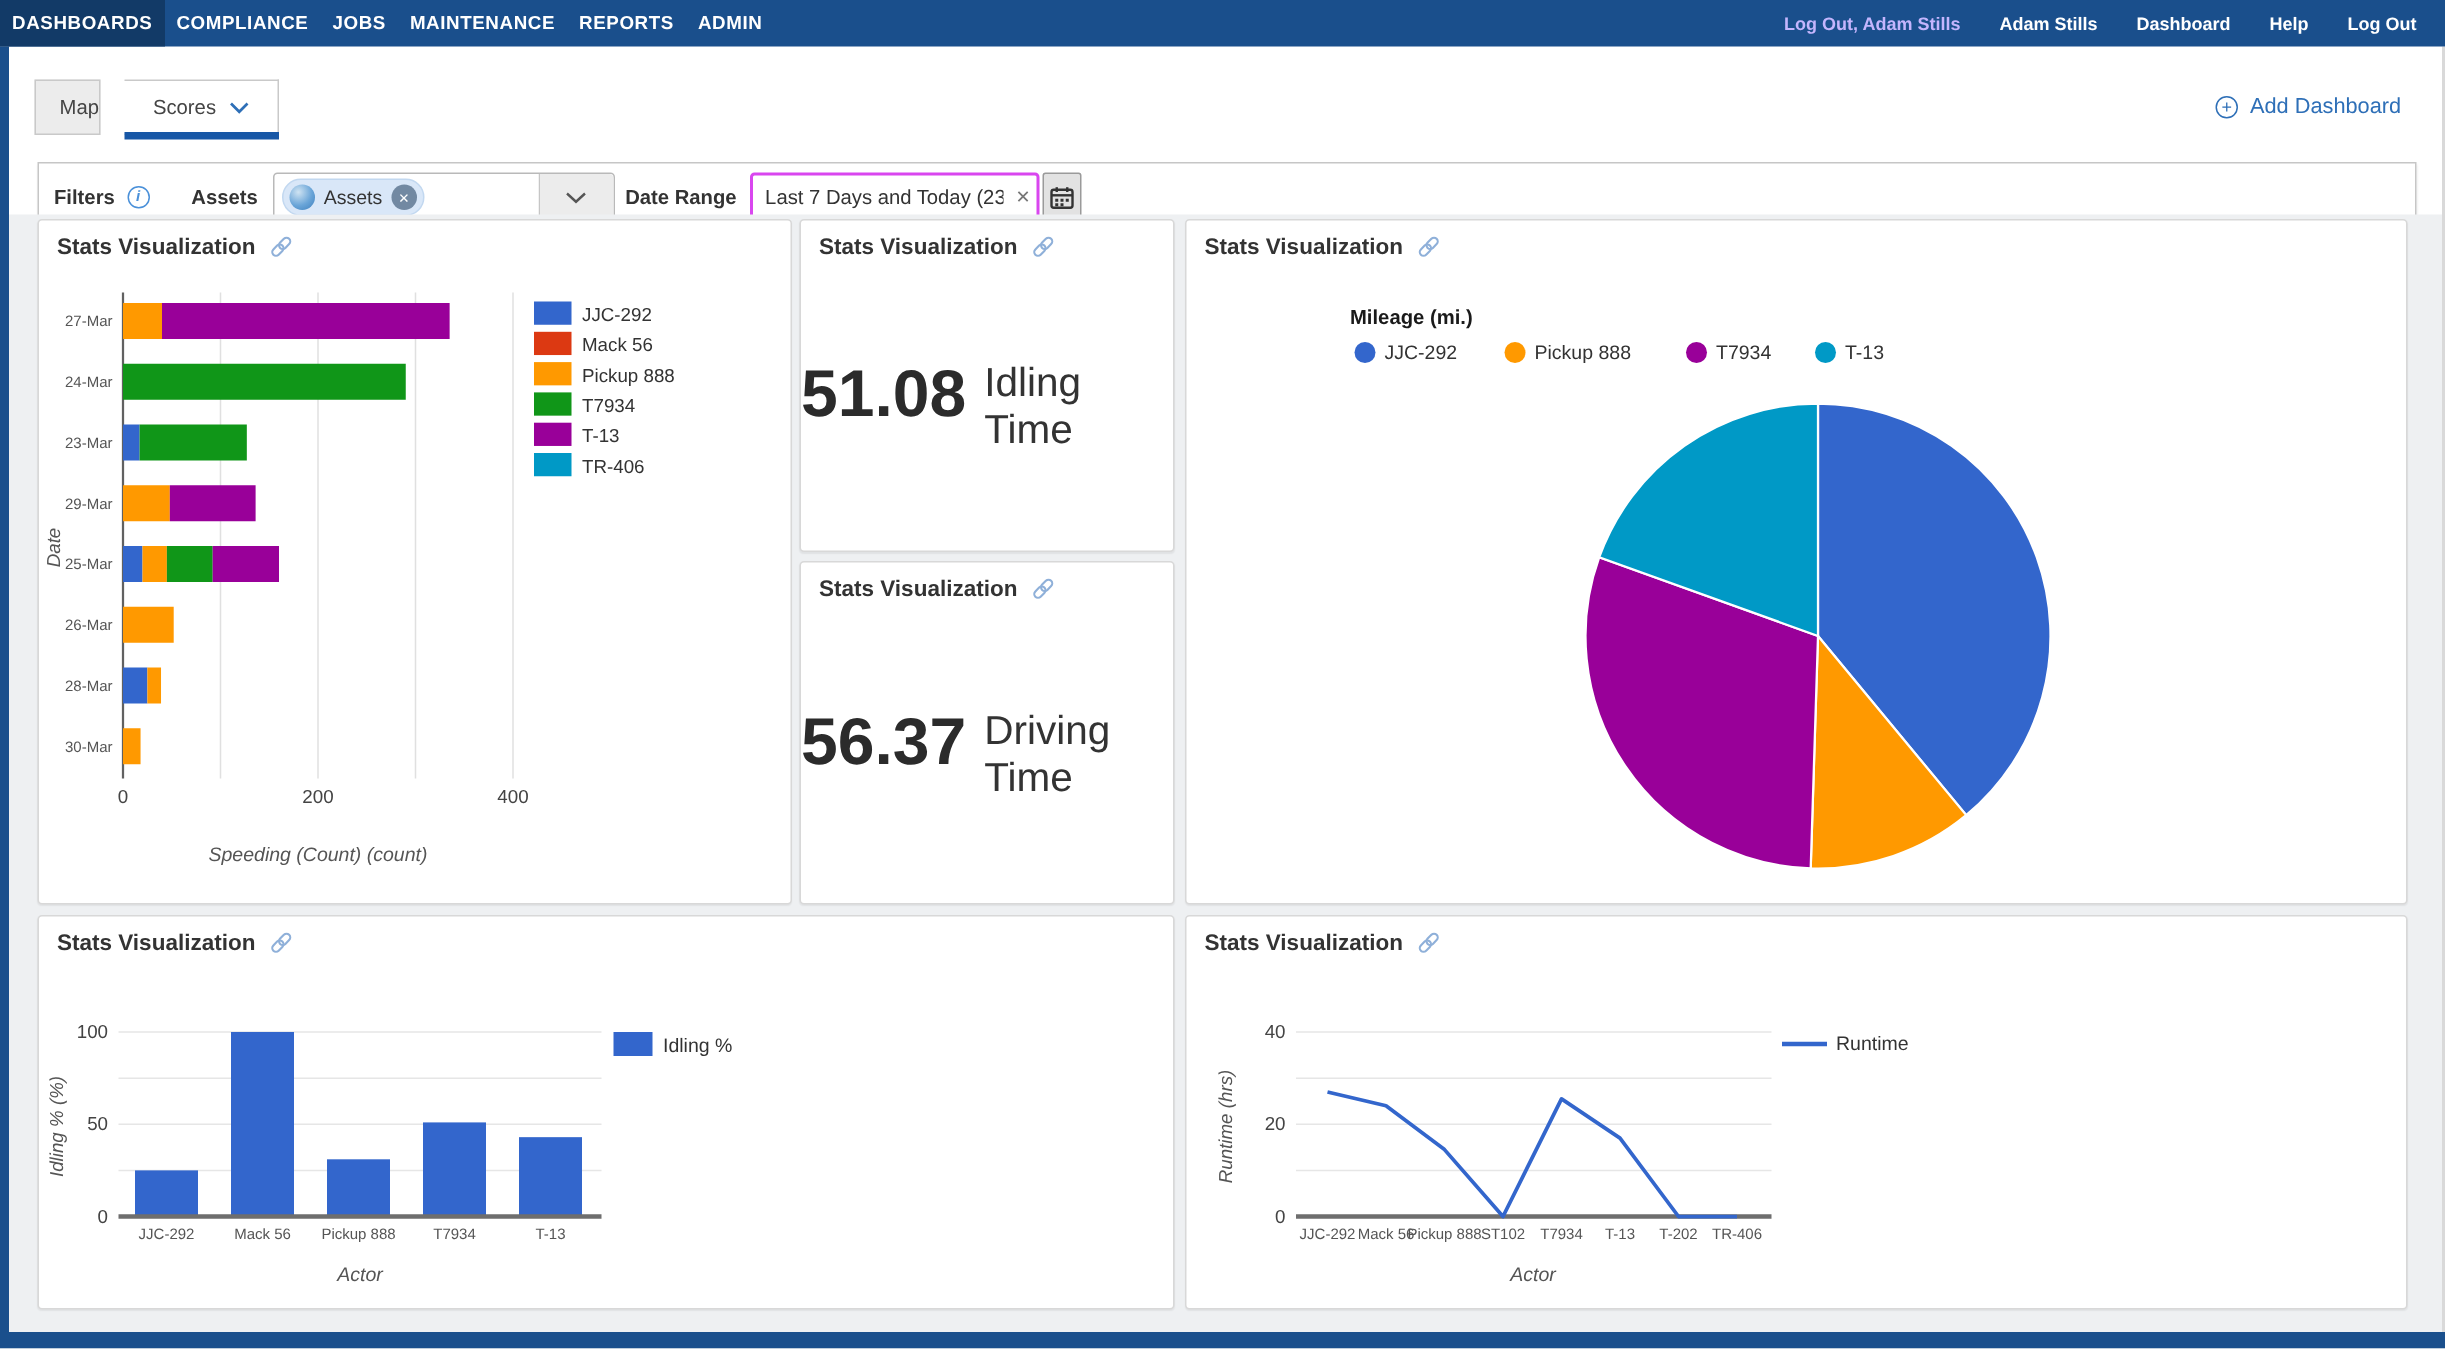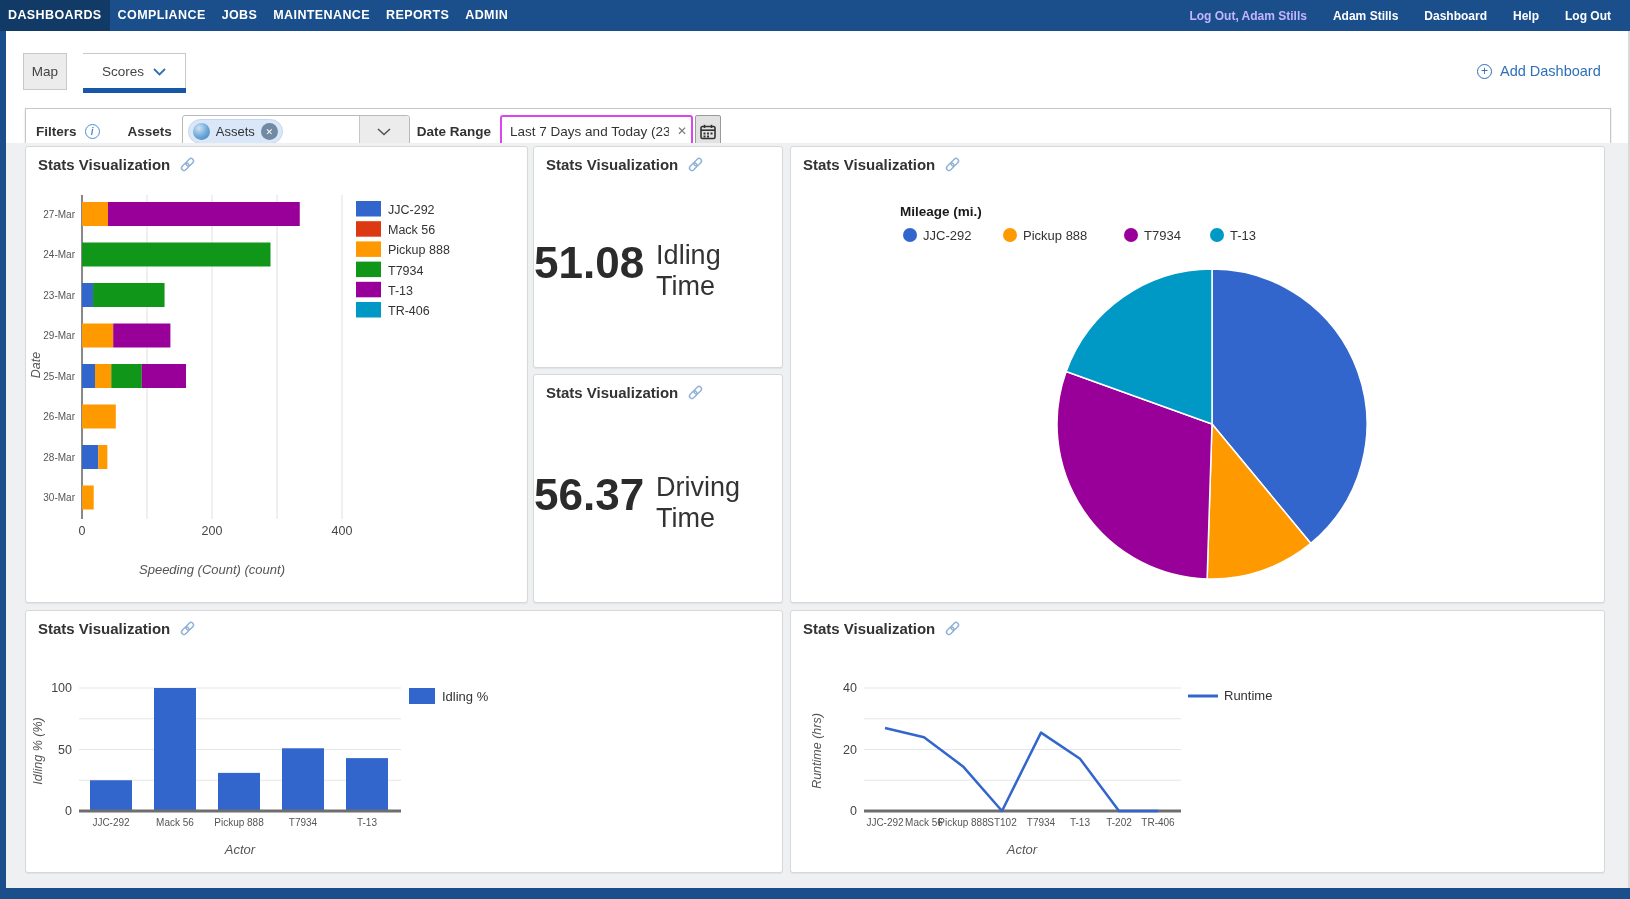--- a/index.html
+++ b/index.html
@@ -18,21 +18,21 @@
   .nav-right { margin-left:auto; display:flex; align-items:center; padding-right:6px; }
   .nav-link { padding:0 13px; font-size:12px; font-weight:bold; color:#fff; cursor:pointer; }
   .nav-link.user-logout { color:#c4b5fd; }
   
   .frame-left { position:absolute; left:0; top:31px; width:6px; height:857px; background:#1a4f8c; }
   .frame-bottom { position:absolute; left:0; top:888px; width:1630px; height:11px; background:#1a4f8c; }
   .frame-right { position:absolute; left:1628px; top:31px; width:2px; height:857px; background:#d9d9d9; }
   
   .tab { position:absolute; top:53px; height:37px; display:flex; align-items:center;
     justify-content:center; font-size:13.5px; color:#444; cursor:pointer; }
-  .tab-map { left:23px; width:44px; background:#ececec; border:1px solid #c9c9c9; }
+  .tab-map { left:23px; width:44px; background:#ececec; border:1px solid #c9c9c9;justify-content:flex-end; }
   .tab-scores { left:83px; width:103px; background:#fff; border:1px solid #c9c9c9; border-left:none; gap:9px; }
   .tab-underline { position:absolute; left:83px; top:88px; width:103px; height:5px; background:#1757a6; }
   .add-dashboard { position:absolute; left:1477px; top:60px; height:22px; display:flex;
     align-items:center; gap:8px; color:#2e6fb7; font-size:14.5px; cursor:pointer; }
   .plus-circle { width:15px; height:15px; border:1.5px solid #2e6fb7; border-radius:50%;
     display:flex; align-items:center; justify-content:center; font-size:12px; line-height:1; padding-bottom:1px; }
   
   .filter-bar { position:absolute; left:25px; top:108px; width:1586px; height:47px;
     background:#fff; border:1px solid #c6c6c6; display:flex; align-items:center;
     box-shadow:0 1px 2px rgba(0,0,0,.15); }

